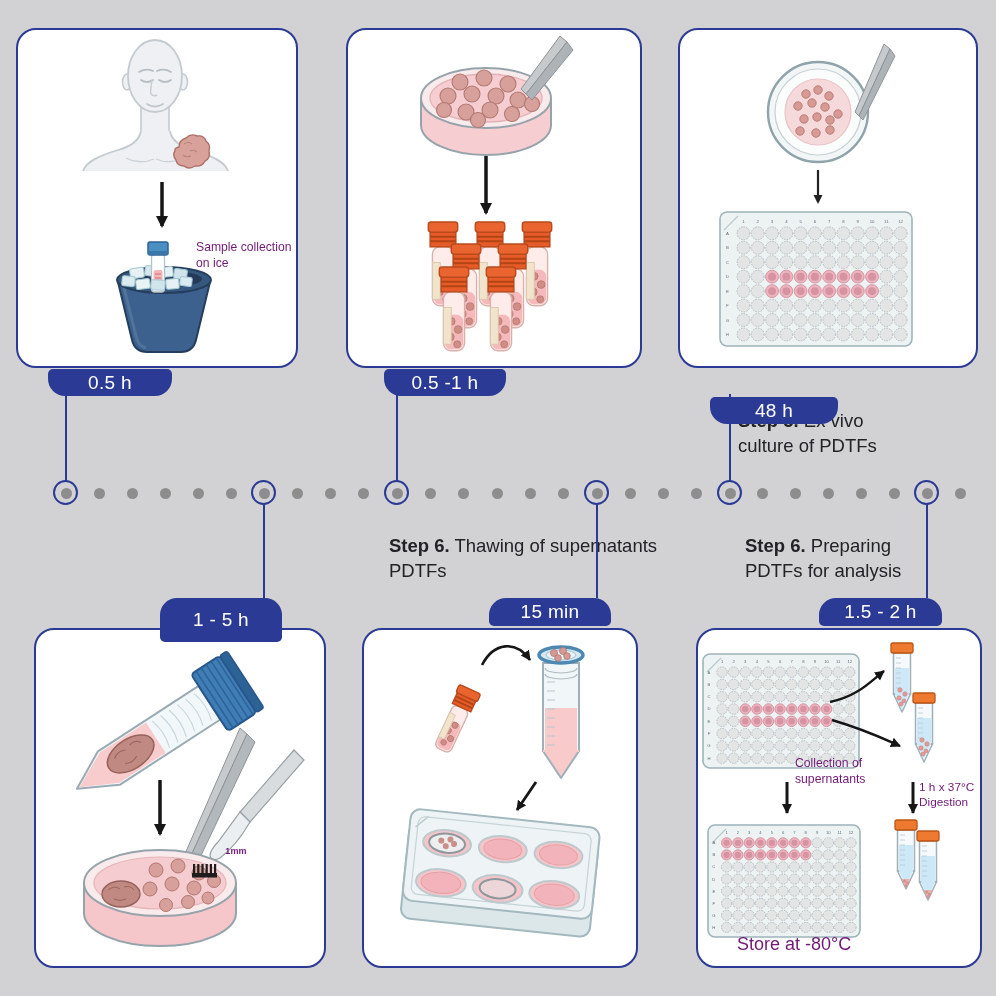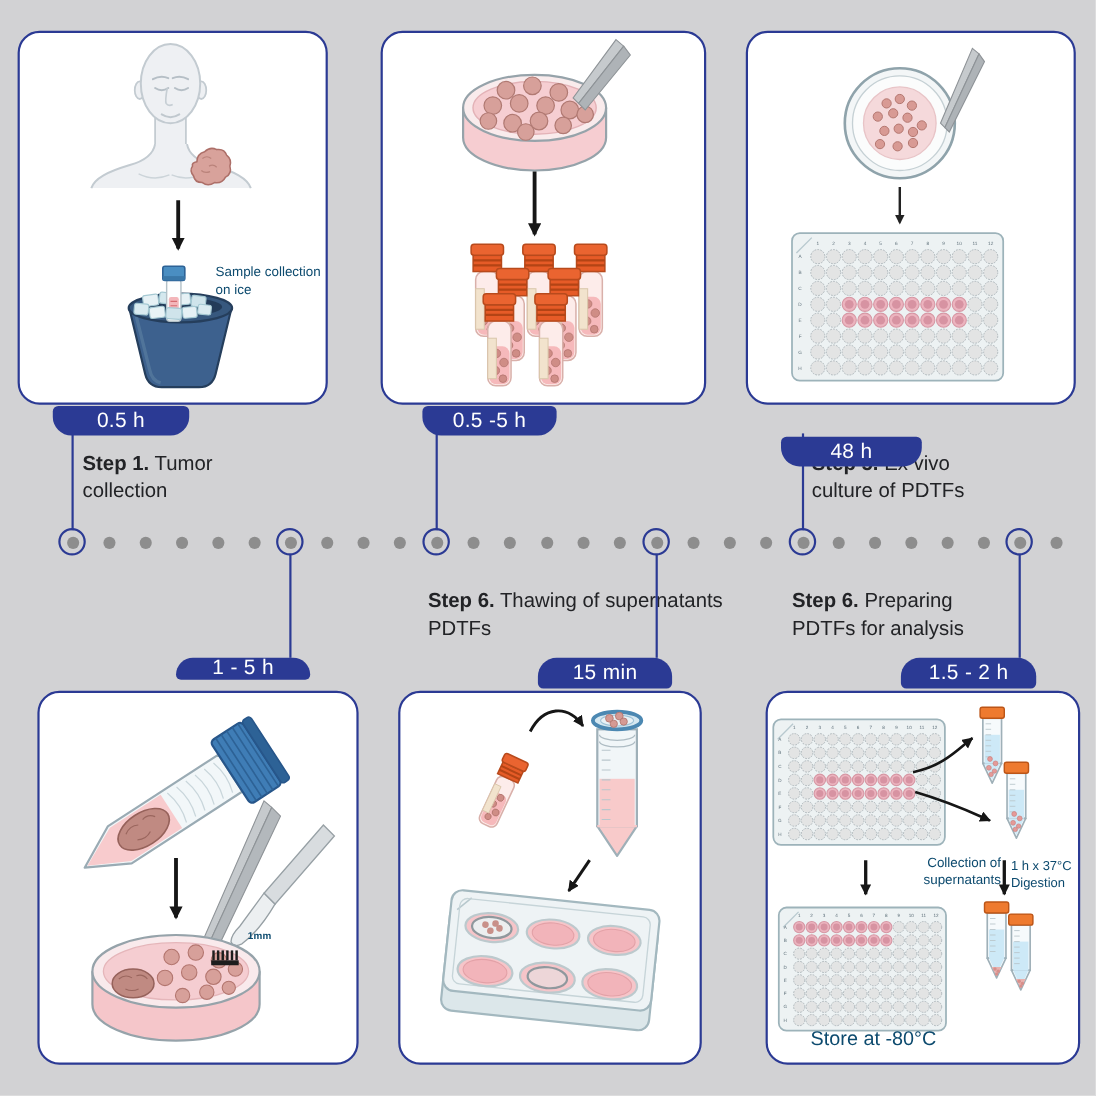--- a/index.html
+++ b/index.html
@@ -7,21 +7,21 @@
   .canvas{position:relative;width:996px;height:996px;background:#d2d2d4;overflow:hidden;}
   .panel{position:absolute;background:#ffffff;border:2px solid #2b3a94;border-radius:20px;box-sizing:border-box;}
   .art{position:absolute;left:0;top:0;width:100%;height:100%;display:block;}
   .badge{position:absolute;background:#2b3a94;color:#ffffff;font-size:19px;font-weight:500;
          display:flex;align-items:center;justify-content:center;letter-spacing:.3px;z-index:4;}
   .badge.top{border-radius:5px 5px 17px 17px;}
   .badge.bottom{border-radius:17px 17px 5px 5px;}
   .vline{position:absolute;width:2.4px;background:#2b3a94;z-index:2;}
   .step-label{position:absolute;font-size:18.5px;line-height:25px;color:#222326;}
   .step-label .sb{font-weight:bold;}
-  .annot{position:absolute;font-size:12.2px;line-height:1.3;color:#0c4a6e;}
+  .annot{position:absolute;font-size:12.2px;line-height:1.3;color:#701a75;}
   .annot.center{text-align:center;}
   .annot.scalebar{font-size:9px;font-weight:bold;text-align:center;letter-spacing:.2px;}
   .dot{position:absolute;width:11px;height:11px;border-radius:50%;background:#8d8d8d;}
   .ring{position:absolute;width:21px;height:21px;border:2.4px solid #2b3a94;border-radius:50%;background:transparent;}
   #timeline{position:absolute;left:0;top:0;width:100%;height:100%;pointer-events:none;}
 </style>
 </head>
 <body>
 
 <div class="canvas">
@@ -745,41 +745,40 @@
           <circle cx="130.37766666666664" cy="297.375" r="5.0901" fill="#e3e4e4" stroke="#a9b2b6" stroke-width="0.8" stroke-dasharray="1.6 1.1"></circle>
           <circle cx="141.689" cy="297.375" r="5.0901" fill="#e3e4e4" stroke="#a9b2b6" stroke-width="0.8" stroke-dasharray="1.6 1.1"></circle>
           <circle cx="153.00033333333334" cy="297.375" r="5.0901" fill="#e3e4e4" stroke="#a9b2b6" stroke-width="0.8" stroke-dasharray="1.6 1.1"></circle>
         </g>
       <use href="#ct6b" xlink:href="#ct6b" transform="translate(208,193)"></use>
       <use href="#ct6b" xlink:href="#ct6b" transform="translate(230,204)"></use>
     </svg>
   </div>
 
   <div class="badge top" style="left:48px;top:369px;width:124px;height:27px;">0.5 h</div>
-  <div class="badge top" style="left:384px;top:369px;width:122px;height:27px;">0.5 -5 h</div>
+  <div class="badge top" style="left:384px;top:369px;width:122px;height:27px;">0.5 -1 h</div>
   <div class="badge top" style="left:710px;top:369px;width:128px;height:27px;margin-top:28px;">48 h</div>
-  <div class="badge bottom" style="left:160px;top:598px;width:122px;height:20px;">1 - 5 h</div>
+  <div class="badge bottom" style="left:160px;top:598px;width:122px;height:44px;">1 - 5 h</div>
   <div class="badge bottom" style="left:489px;top:598px;width:122px;height:28px;">15 min</div>
   <div class="badge bottom" style="left:819px;top:598px;width:123px;height:28px;">1.5 - 2 h</div>
 
   <div class="vline" style="left:65px;top:394px;height:88px;"></div>
   <div class="vline" style="left:396px;top:394px;height:88px;"></div>
   <div class="vline" style="left:729px;top:394px;height:88px;"></div>
   <div class="vline" style="left:263px;top:504px;height:94px;"></div>
   <div class="vline" style="left:596px;top:504px;height:94px;"></div>
   <div class="vline" style="left:926px;top:504px;height:94px;"></div>
 
-  <div class="step-label" style="left:75px;top:408px;width:165px;"><span class="sb">Step 1.</span> <span>Tumor collection</span></div>
   <div class="step-label" style="left:389px;top:533px;width:270px;"><span class="sb">Step 6.</span> <span>Thawing of supernatants PDTFs</span></div>
   <div class="step-label" style="left:738px;top:408px;width:170px;"><span class="sb">Step 5.</span> <span>Ex vivo culture of PDTFs</span></div>
-  <div class="step-label" style="left:720px;top:533px;width:190px;"><span class="sb">Step 6.</span> <span>Preparing PDTFs for analysis</span></div>
+  <div class="step-label" style="left:745px;top:533px;width:190px;"><span class="sb">Step 6.</span> <span>Preparing PDTFs for analysis</span></div>
 
   <div class="annot" style="left:196px;top:240px;width:108px;">Sample collection on ice</div>
   <div class="annot scalebar" style="left:219px;top:846px;width:34px;">1mm</div>
-  <div class="annot" style="left:795px;top:777px;width:115px;text-align:right;">Collection of supernatants</div>
+  <div class="annot" style="left:795px;top:756px;width:115px;">Collection of supernatants</div>
   <div class="annot" style="left:919px;top:780px;width:76px;font-size:11.8px;"><span>1 h x 37°C</span><br><span>Digestion</span></div>
   <div class="annot center" style="left:733px;top:933px;width:122px;font-size:18px;">Store at -80°C</div>
 
   <div id="timeline">
       <div class="ring" style="left: 53.1px; top: 480.1px;"></div>
       <div class="dot" style="left: 60.5px; top: 487.5px;"></div>
       <div class="dot" style="left: 93.5px; top: 487.5px;"></div>
       <div class="dot" style="left: 126.5px; top: 487.5px;"></div>
       <div class="dot" style="left: 159.5px; top: 487.5px;"></div>
       <div class="dot" style="left: 192.5px; top: 487.5px;"></div>

